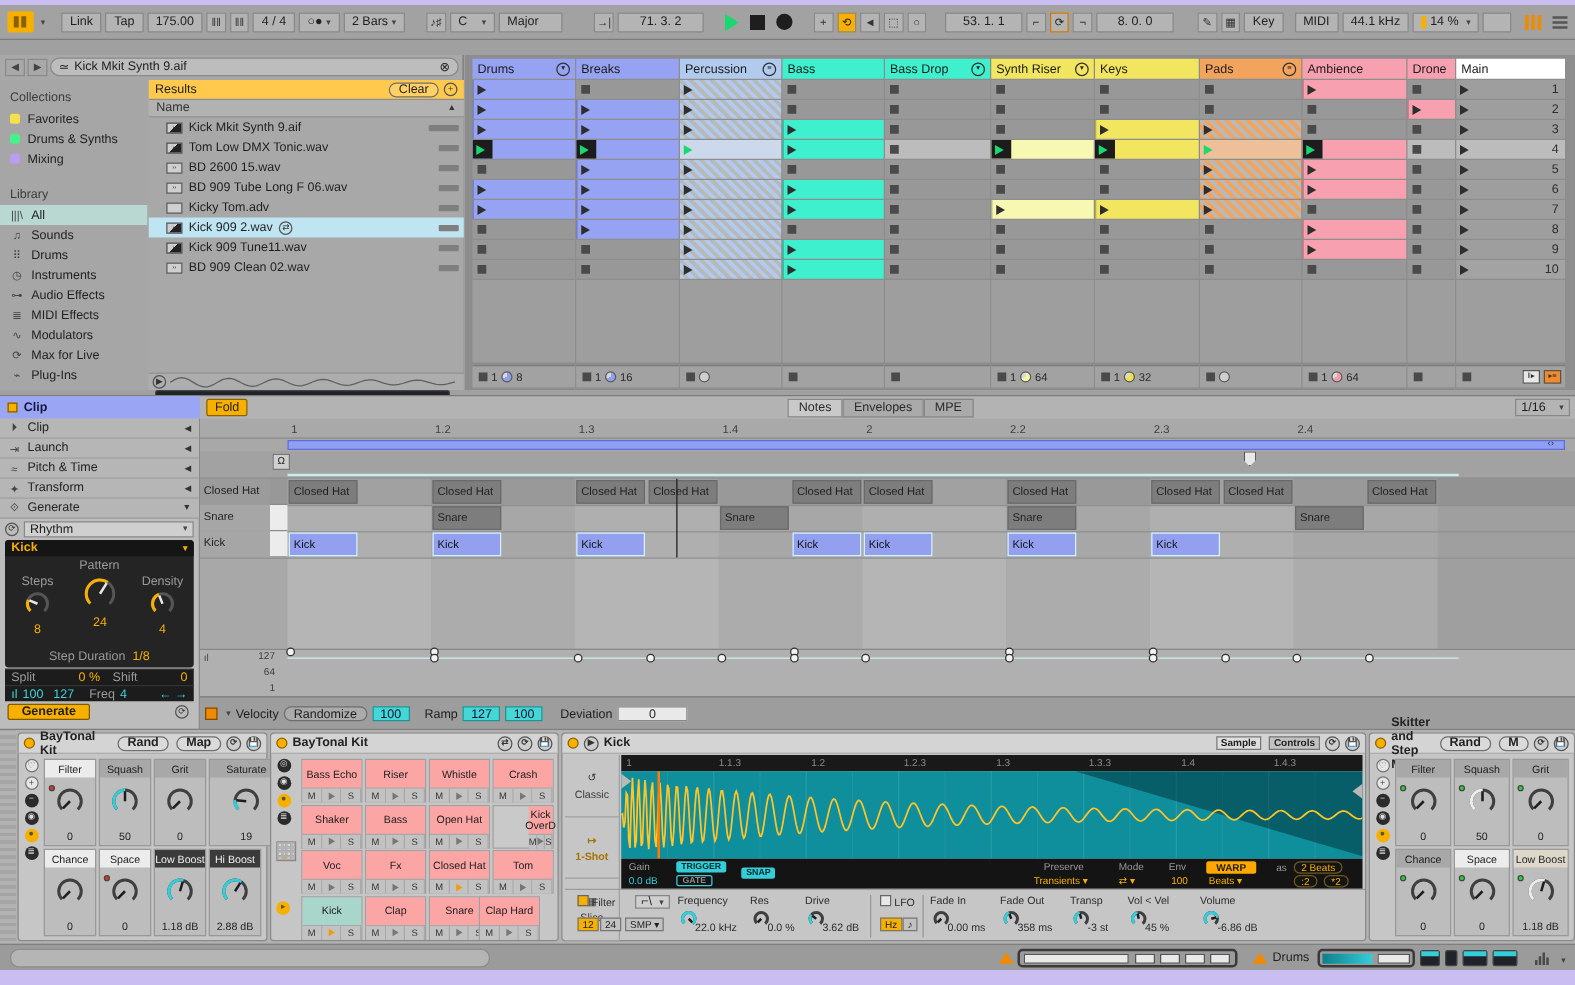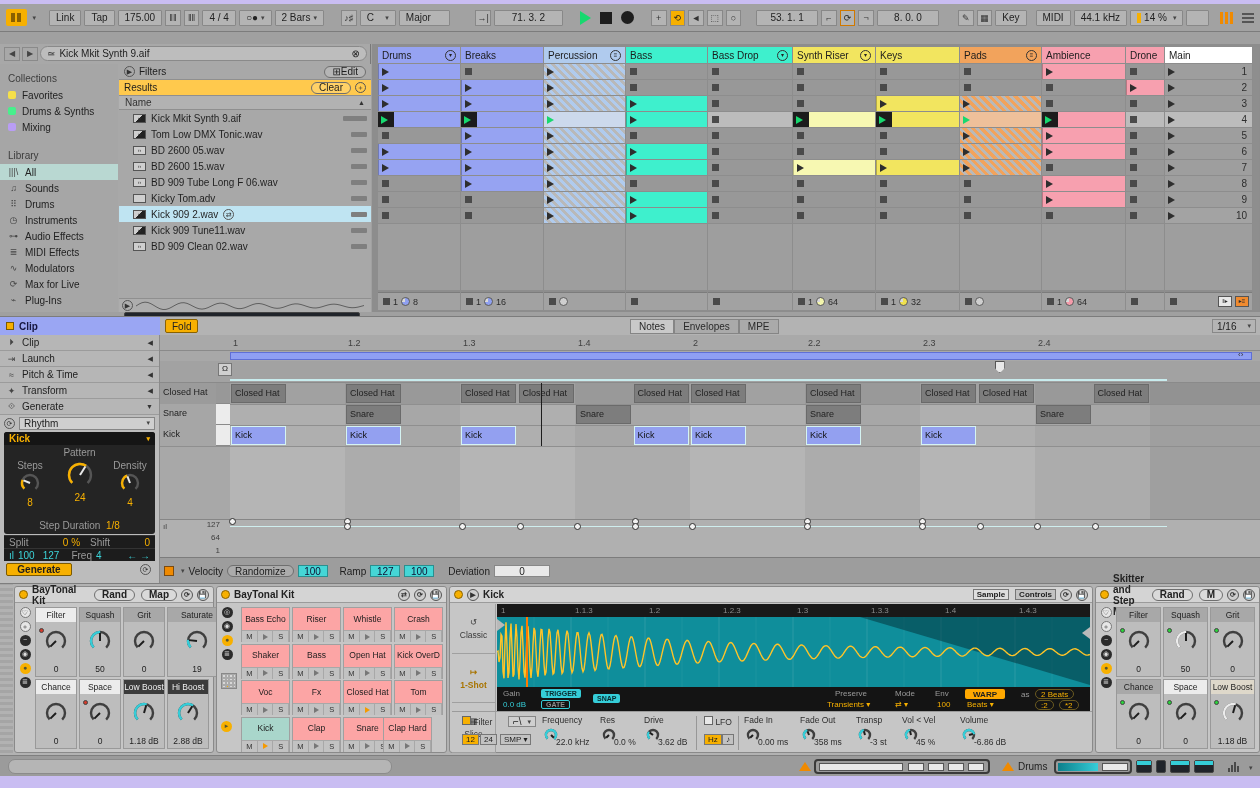--- a/index.html
+++ b/index.html
@@ -262,48 +262,38 @@
         <div class="sideIt">
           <span class="sic">⟳</span>
           <span>Max for Live</span>
         </div>
         <div class="sideIt">
           <span class="sic">⌁</span>
           <span>Plug-Ins</span>
         </div>
       </div>
     <div class="blist a">
-      <div class="frow">
-        <span class="hswap">▶</span>
-        <span>Filters</span>
-        <span class="pill" style="margin-left:auto">⊞ <span>Edit</span></span>
-      </div>
       <div class="frow res">
         <span>Results</span>
         <span class="pill" style="margin-left:auto">Clear</span>
         <span class="hswap">＋</span>
       </div>
       <div class="nhdr">
           <span>Name</span>
           <span style="margin-left:auto;font-size:7px">▲</span>
         </div>
       <div id="files">
           <div class="fitem">
             <div class="fico mod">››</div>
             <span>Kick Mkit Synth 9.aif</span>
             <div class="fbar" style="width: 24px;"></div>
           </div>
           <div class="fitem">
             <div class="fico mod">››</div>
             <span>Tom Low DMX Tonic.wav</span>
-            <div class="fbar" style="width: 16px;"></div>
-          </div>
-          <div class="fitem">
-            <div class="fico">››</div>
-            <span>BD 2600 05.wav</span>
             <div class="fbar" style="width: 16px;"></div>
           </div>
           <div class="fitem">
             <div class="fico">››</div>
             <span>BD 2600 15.wav</span>
             <div class="fbar" style="width: 16px;"></div>
           </div>
           <div class="fitem">
             <div class="fico">››</div>
             <span>BD 909 Tube Long F 06.wav</span>
@@ -1178,21 +1168,21 @@
         <div class="pad" style="position: absolute; left: 126px; top: 56.5px; width: 49px; height: 35px;">
           <div class="pname">Open Hat</div>
           <div class="pbtns">
             <div class="pb">M</div>
             <div class="pb">
               <span class="ptri"></span>
             </div>
             <div class="pb">S</div>
           </div>
         </div>
-        <div class="pad" style="position: absolute; left: 177px; top: 56.5px; width: 49px; height: 35px;">
+        <div class="pad" style="position: absolute; left: 177px; top: 56.5px; width: 49px; height: 35px; padding-left: 28px;">
           <div class="pname">Kick OverD</div>
           <div class="pbtns">
             <div class="pb">M</div>
             <div class="pb">
               <span class="ptri"></span>
             </div>
             <div class="pb">S</div>
           </div>
         </div>
         <div class="pad" style="position: absolute; left: 24px; top: 93px; width: 49px; height: 35px;">

